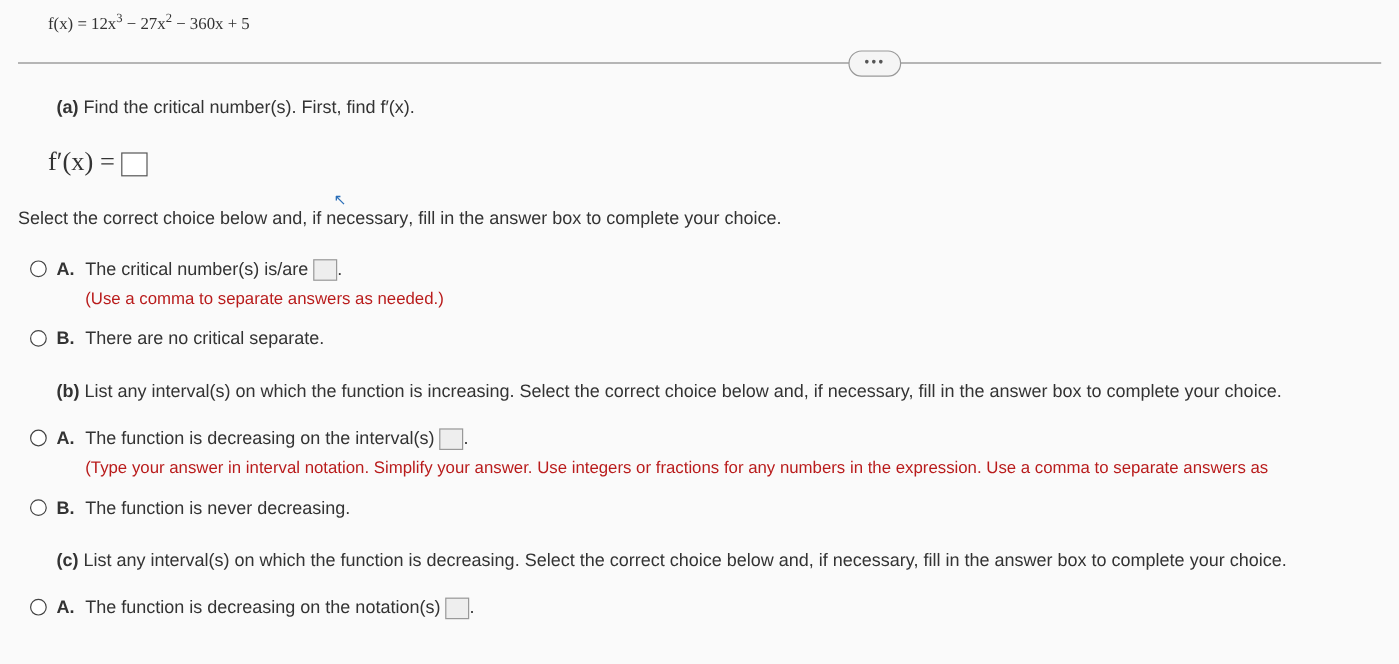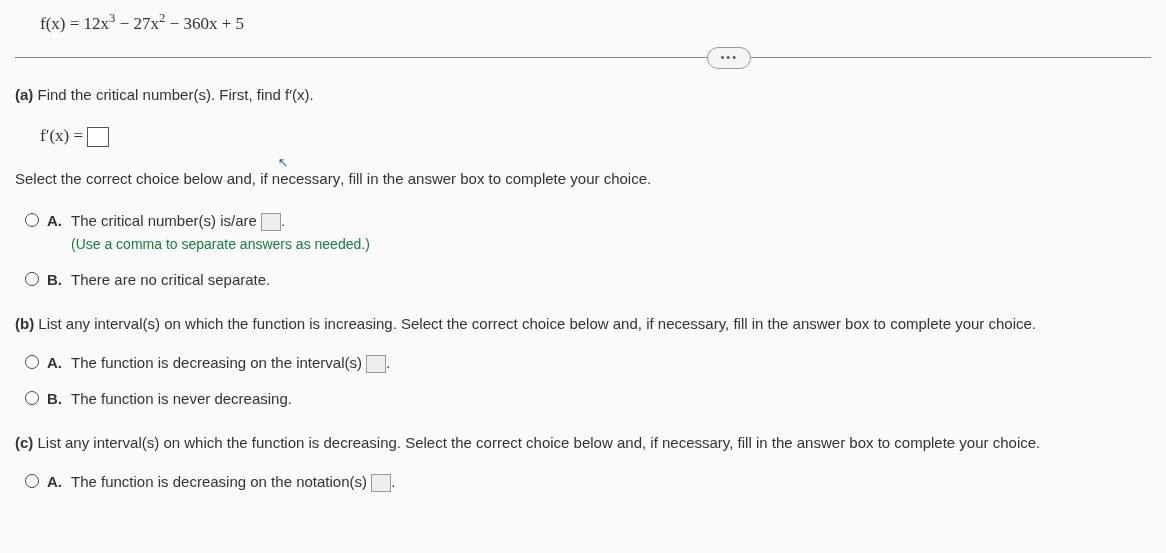--- a/index.html
+++ b/index.html
@@ -11,21 +11,21 @@
       font-family: Arial, Helvetica, sans-serif;
       font-size: 15px;
       color: #333;
       background: #fafafa;
       padding: 10px 15px;
       width: 1166px;
       line-height: 1.6;
     }
     .equation {
       font-family: 'Times New Roman', serif;
-      font-size: 17px;
+      font-size: 14px;
       margin-left: 25px;
       margin-bottom: 20px;
     }
     .sup {
       font-size: 0.75em;
       vertical-align: super;
       line-height: 0;
     }
     .divider-container {
       position: relative;
@@ -44,29 +44,30 @@
       border: 1px solid #999;
       border-radius: 12px;
       padding: 1px 12px;
       font-size: 11px;
       letter-spacing: 2px;
       color: #555;
       cursor: pointer;
     }
     .part-label {
       margin-bottom: 15px;
+      margin-left: 32px;
     }
     .bold {
       font-weight: bold;
     }
     .fprime-line {
       margin-left: 25px;
       margin-bottom: 18px;
       font-family: 'Times New Roman', serif;
-      font-size: 17px;
+      font-size: 22px;
     }
     .input-box {
       display: inline-block;
       width: 22px;
       height: 20px;
       border: 1px solid #555;
       vertical-align: middle;
       background: #fff;
     }
     .input-box-small {
@@ -100,21 +101,21 @@
       font-weight: bold;
       width: 24px;
       margin-left: 8px;
       flex-shrink: 0;
     }
     .choice-content {
       flex: 1;
     }
     .hint {
       font-size: 14px;
-      color: #15803d;
+      color: #b91c1c;
     }
     .section-spacer {
       height: 8px;
     }
     .cursor-mark {
       position: absolute;
       color: #2a6eb8;
       font-size: 13px;
       pointer-events: none;
     }
@@ -168,20 +169,21 @@
 
 <div class="part-label">
   <span class="bold">(b)</span><span> List any interval(s) on which the function is increasing. Select the correct choice below and, if necessary, fill in the answer box to complete your choice.</span>
 </div>
 
 <div class="choice-row">
   <div class="radio"></div>
   <div class="choice-letter">A.</div>
   <div class="choice-content">
     <span>The function is decreasing on the interval(s) </span><span class="input-box-small"></span><span>.</span>
+    <div class="hint">(Type your answer in interval notation. Simplify your answer. Use integers or fractions for any numbers in the expression. Use a comma to separate answers as</div>
   </div>
 </div>
 
 <div class="choice-row">
   <div class="radio"></div>
   <div class="choice-letter">B.</div>
   <div class="choice-content">
     <span>The function is never decreasing.</span>
   </div>
 </div>

